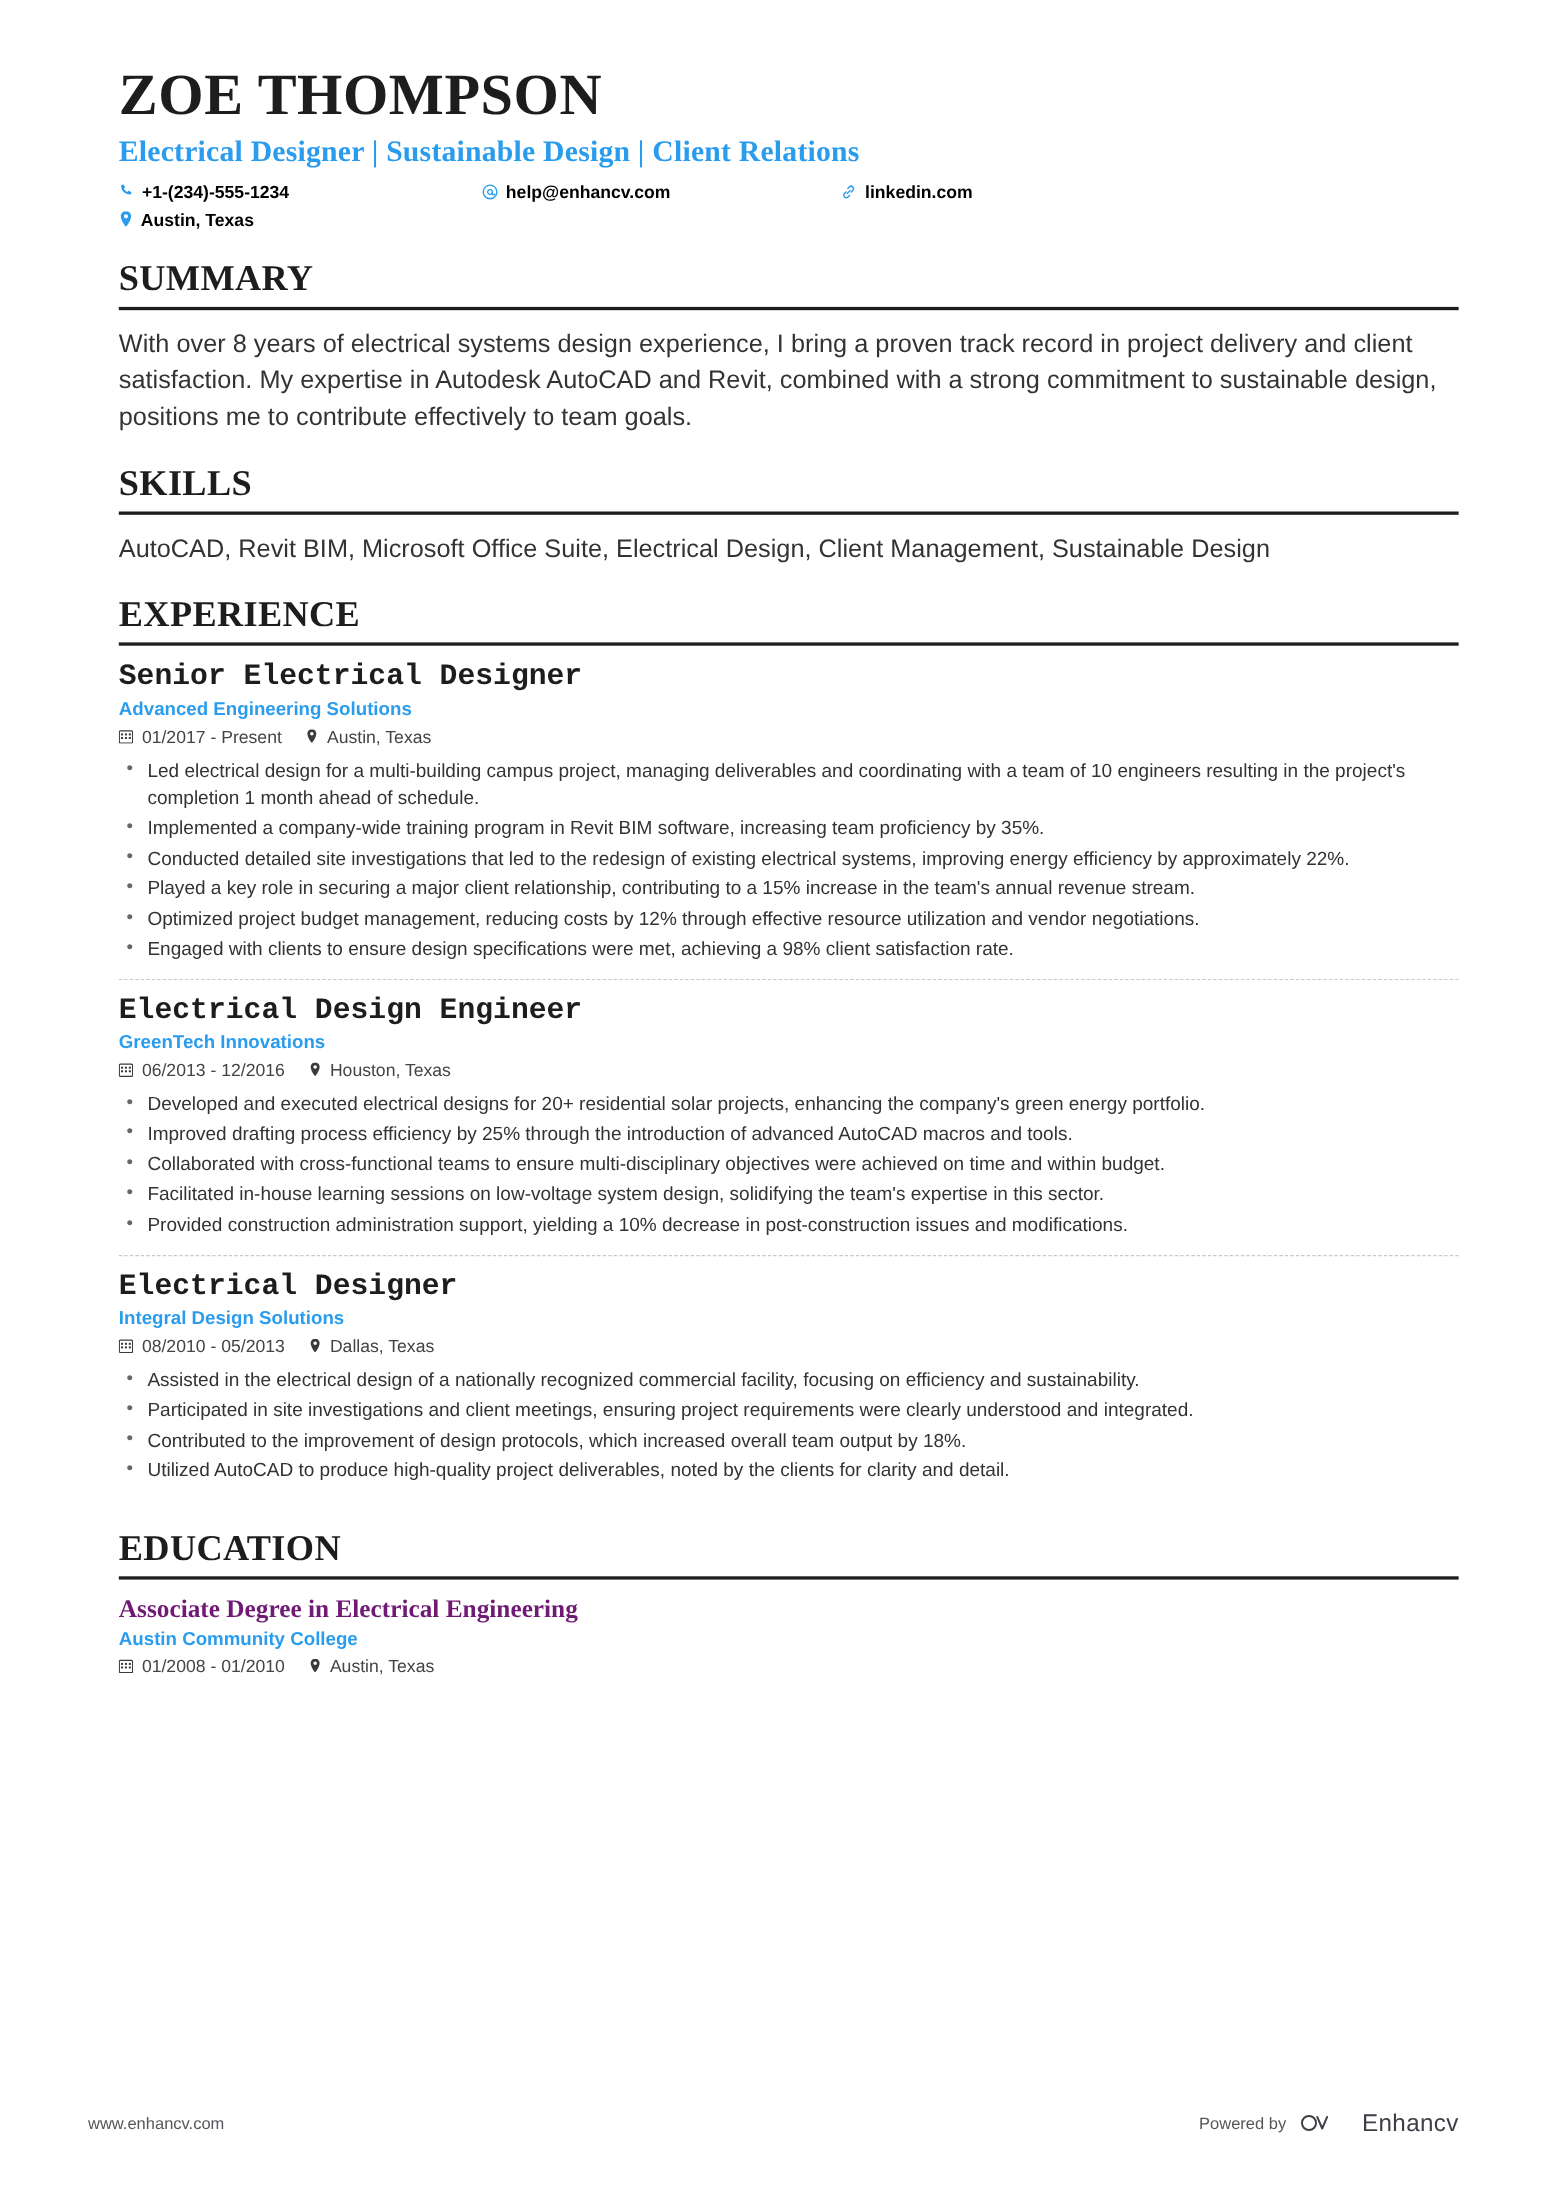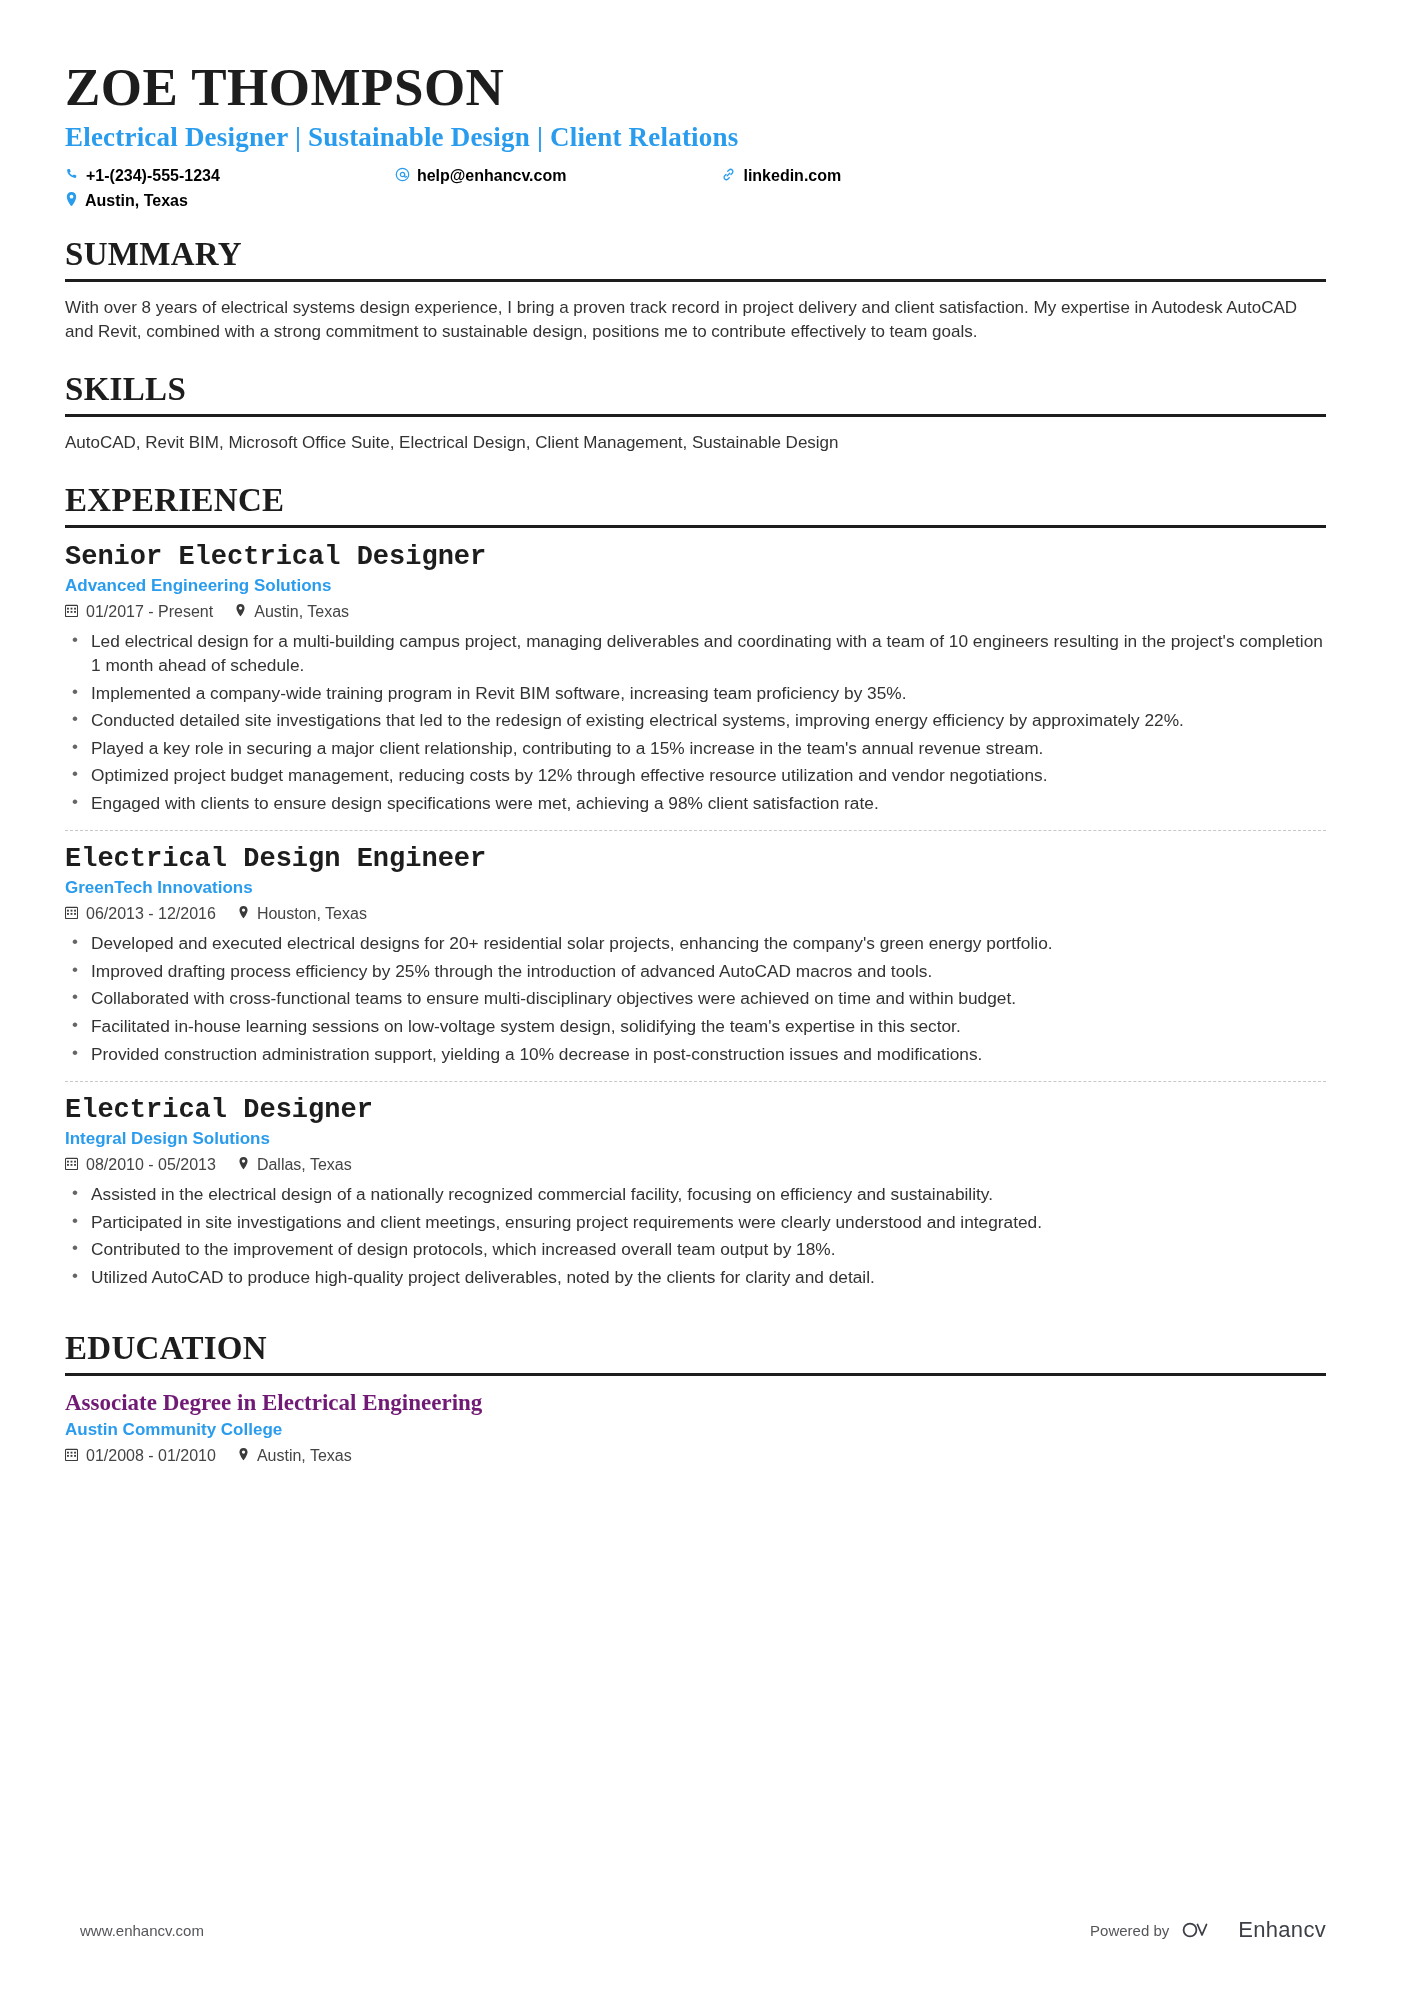--- a/index.html
+++ b/index.html
@@ -13,21 +13,21 @@
     font-family: "Liberation Sans", sans-serif;
     color: #2b2b2b;
     position: relative;
     overflow: hidden;
   }
   .page {
     position: relative;
     width: 1410px;
     height: 1995px;
     box-sizing: border-box;
-    padding: 60px 84px 0 65px;
+    padding: 60px 84px 0 108px;
   }
   
   .name {
     font-family: "Liberation Serif", serif;
     font-weight: bold;
     font-size: 53px;
     letter-spacing: 0.5px;
     line-height: 1.05;
     color: #1d1d1d;
     margin: 0 0 6px 0;
@@ -76,21 +76,21 @@
     margin: 0 0 6px 0;
     text-transform: uppercase;
   }
   .rule {
     height: 3px;
     background: #1d1d1d;
     width: 100%;
     margin-bottom: 14px;
   }
   .body-text {
-    font-size: 17px;
+    font-size: 23px;
     line-height: 1.45;
     color: #333;
   }
   
   .job {
     padding-bottom: 12px;
   }
   .job + .job {
     border-top: 1px dashed #c8c8c8;
     padding-top: 13px;

